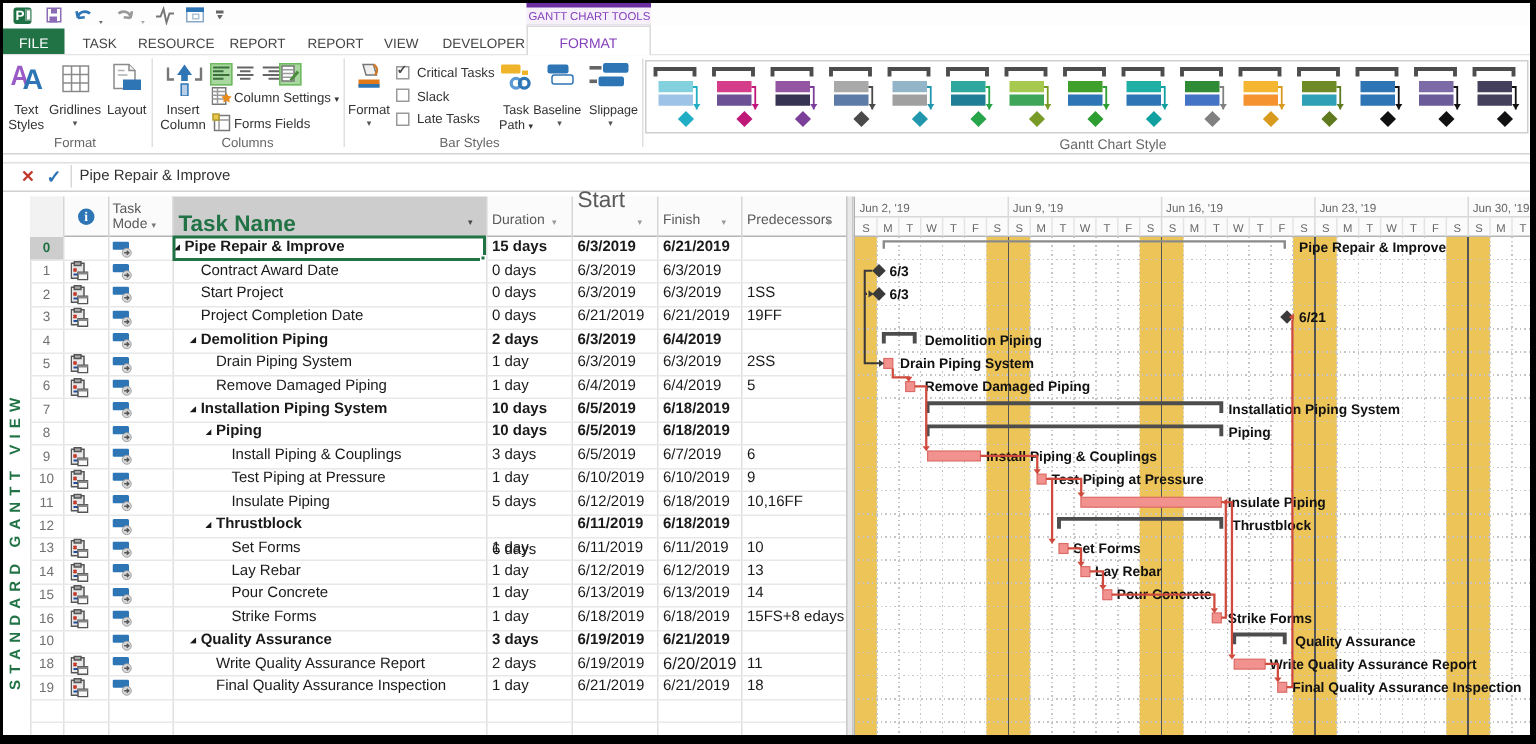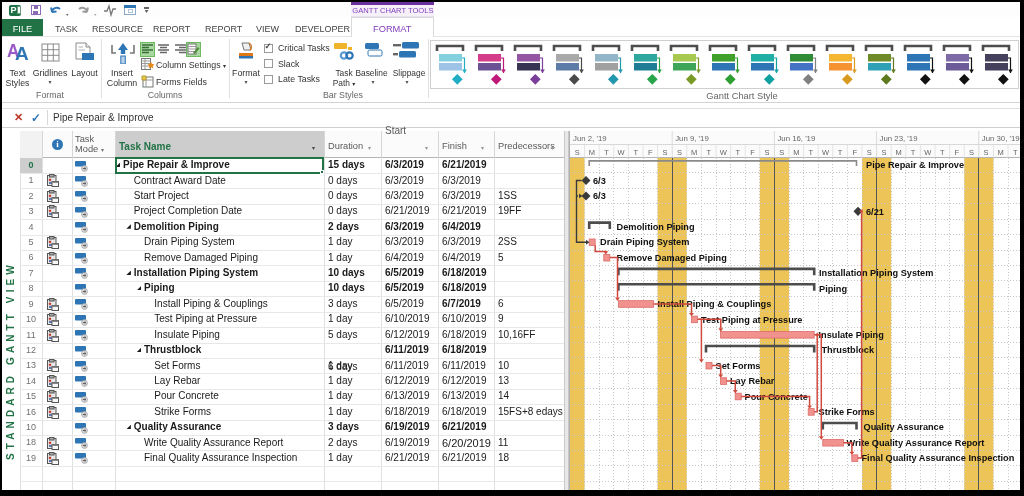--- a/index.html
+++ b/index.html
@@ -135,21 +135,21 @@
 <div class="abs" style="left:340.5px;top:66px;width:58px;text-align:center;font-size:8.8px;color:#333;font-size:8.4px">Baseline</div>
 <div class="abs" style="left:361.0px;top:76px;width:20px;text-align:center;font-size:8.8px;color:#333;font-size:6px;color:#555">▾</div>
 <svg class="abs" style="left:390px;top:39px" width="30" height="20">
       <rect x="1" y="3" width="8" height="2.4" fill="#666"></rect>
       <rect x="10" y="1" width="17" height="6.5" rx="1.5" fill="#2e75b5"></rect>
       <rect x="1" y="12" width="5" height="2.4" fill="#666"></rect>
       <rect x="7" y="10" width="17" height="6.5" rx="1.5" fill="#2e75b5"></rect>
     </svg>
 <div class="abs" style="left:378.0px;top:66px;width:58px;text-align:center;font-size:8.8px;color:#333;font-size:8.4px">Slippage</div>
 <div class="abs" style="left:395.0px;top:76px;width:20px;text-align:center;font-size:8.8px;color:#333;font-size:6px;color:#555">▾</div>
-<div class="abs" style="left:291.0px;top:87.5px;width:70px;text-align:right;font-size:8.8px;color:#333;color:#666">Bar Styles</div>
+<div class="abs" style="left:291.0px;top:87.5px;width:70px;text-align:left;font-size:8.8px;color:#333;color:#666">Bar Styles</div>
 <div class="abs" style="left:428px;top:37.5px;width:589px;height:49px;background:#fff;border:1px solid #cfcfcf"></div>
 <svg class="abs" style="left:431.0px;top:40px" width="38" height="45" viewBox="0 0 38 45">
       <path d="M4 9 V4 H30 V9" stroke="#4d4d4d" stroke-width="2.6" fill="none"></path>
       <rect x="6" y="12" width="23" height="7.5" fill="#83d1de"></rect>
       <rect x="6" y="21" width="23" height="7.5" fill="#9dc3e6"></rect>
       <path d="M29 16 h2.5 V31" stroke="#21aec4" stroke-width="1.2" fill="none"></path>
       <path d="M31.5 31 l-2.4 -3.6 h4.8 z" fill="#21aec4"></path>
       <rect x="20.5" y="33.5" width="7.6" height="7.6" fill="#21aec4" transform="rotate(45 24.3 37.3)"></rect>
     </svg>
 <svg class="abs" style="left:470.0px;top:40px" width="38" height="45" viewBox="0 0 38 45">
@@ -280,25 +280,25 @@
 <div class="abs" style="left:112.5px;top:129px;width:1px;height:26.5px;background:#d6d6d6"></div>
 <div class="abs" style="left:321.5px;top:129px;width:1px;height:26.5px;background:#d6d6d6"></div>
 <div class="abs" style="left:379px;top:129px;width:1px;height:26.5px;background:#d6d6d6"></div>
 <div class="abs" style="left:436px;top:129px;width:1px;height:26.5px;background:#d6d6d6"></div>
 <div class="abs" style="left:492px;top:129px;width:1px;height:26.5px;background:#d6d6d6"></div>
 <div class="abs" style="left:562px;top:129px;width:1px;height:26.5px;background:#d6d6d6"></div>
 <div class="abs" style="left:17.5px;top:129px;width:22.5px;height:26.5px;background:#f2f2f2"></div>
 <div class="abs" style="left:73px;top:131.5px;font-size:9.3px;color:#595959">Task</div>
 <div class="abs" style="left:73px;top:142px;font-size:9.3px;color:#595959">Mode</div>
 <div class="abs" style="left:99px;top:143.5px;font-size:6px;color:#777">▾</div>
-<div class="abs" style="left:117px;top:139px;font-size:10px;font-weight:bold;color:#217346">Task Name</div>
+<div class="abs" style="left:117px;top:139px;font-size:15px;font-weight:bold;color:#217346">Task Name</div>
 <div class="abs" style="left:310px;top:141.5px;font-size:6px;color:#444">▾</div>
 <div class="abs" style="left:326px;top:139px;font-size:9.3px;color:#595959">Duration</div>
 <div class="abs" style="left:366px;top:141.5px;font-size:6px;color:#999">▾</div>
-<div class="abs" style="left:383px;top:123px;font-size:10px;color:#595959">Start</div>
+<div class="abs" style="left:383px;top:123px;font-size:15px;color:#595959">Start</div>
 <div class="abs" style="left:423px;top:141.5px;font-size:6px;color:#999">▾</div>
 <div class="abs" style="left:440px;top:139px;font-size:9.3px;color:#595959">Finish</div>
 <div class="abs" style="left:479px;top:141.5px;font-size:6px;color:#999">▾</div>
 <div class="abs" style="left:496px;top:139px;font-size:9.3px;color:#595959">Predecessors</div>
 <div class="abs" style="left:549px;top:141.5px;font-size:6px;color:#999">▾</div>
 <div class="abs" style="left:50px;top:137px;width:11px;height:11px;border-radius:6px;background:#2e75b5;color:#fff;font-size:9px;font-weight:bold;text-align:center;line-height:11.5px;font-family:'Liberation Serif',serif">i</div>
 <div class="abs" style="left:17.5px;top:155.5px;width:544.5px;height:332.5px;background:#fff"></div>
 <div class="abs" style="left:17.5px;top:155.5px;width:1px;height:332.5px;background:#e0e0e0"></div>
 <div class="abs" style="left:40px;top:155.5px;width:1px;height:332.5px;background:#e0e0e0"></div>
 <div class="abs" style="left:70px;top:155.5px;width:1px;height:332.5px;background:#e0e0e0"></div>
@@ -479,21 +479,21 @@
       <rect x="5" y="7.5" width="6.5" height="1.5" fill="#888"></rect>
     </svg>
 <svg class="abs" style="left:73px;top:297.28px" width="14" height="11" viewBox="0 0 14 11">
       <rect x="0" y="0" width="11" height="5.5" rx="1" fill="#2e75b5"></rect>
       <circle cx="9.5" cy="7.5" r="3" fill="#d8d8d8" stroke="#999" stroke-width="0.6"></circle>
       <path d="M7.8 7.5 h3 m-1.3 -1.3 l1.4 1.3 -1.4 1.3" stroke="#555" stroke-width="0.9" fill="none"></path>
     </svg>
 <div class="abs" style="left:152.3px;top:295.88px;font-size:10px;font-weight:normal;color:#1a1a1a;white-space:nowrap">Install Piping &amp; Couplings</div>
 <div class="abs" style="left:326px;top:295.88px;font-size:10px;font-weight:normal;color:#1a1a1a">3 days</div>
 <div class="abs" style="left:383px;top:295.88px;font-size:10px;font-weight:normal;color:#1a1a1a">6/5/2019</div>
-<div class="abs" style="left:440px;top:295.88px;font-size:10px;font-weight:bold;color:#1a1a1a">6/7/2019</div>
+<div class="abs" style="left:440px;top:295.88px;font-size:10px;font-weight:normal;color:#1a1a1a">6/7/2019</div>
 <div class="abs" style="left:496px;top:295.88px;font-size:10px;font-weight:normal;color:#1a1a1a">6</div>
 <div class="abs" style="left:19px;top:312.10px;width:20px;text-align:center;font-size:9px;color:#707070">10</div>
 <svg class="abs" style="left:44.5px;top:311.20px" width="12" height="13" viewBox="0 0 12 13">
       <rect x="0.5" y="1.5" width="8.5" height="10" fill="#e8e8e8" stroke="#555"></rect>
       <rect x="2.5" y="0.5" width="4.5" height="2.5" fill="#aaa" stroke="#555"></rect>
       <path d="M2 5 l2 2 m0 -2 l-2 2" stroke="#c0392b" stroke-width="1.2"></path>
       <path d="M2 9 h4" stroke="#1f4e9c" stroke-width="1.4"></path>
       <rect x="5" y="7.5" width="6.5" height="5" fill="#f8f8f8" stroke="#555"></rect>
       <rect x="5" y="7.5" width="6.5" height="1.5" fill="#888"></rect>
     </svg>

